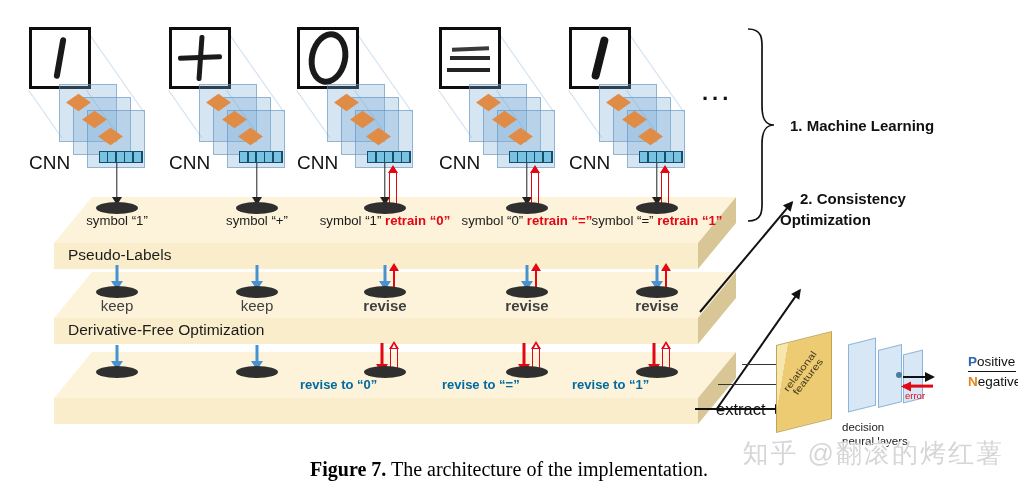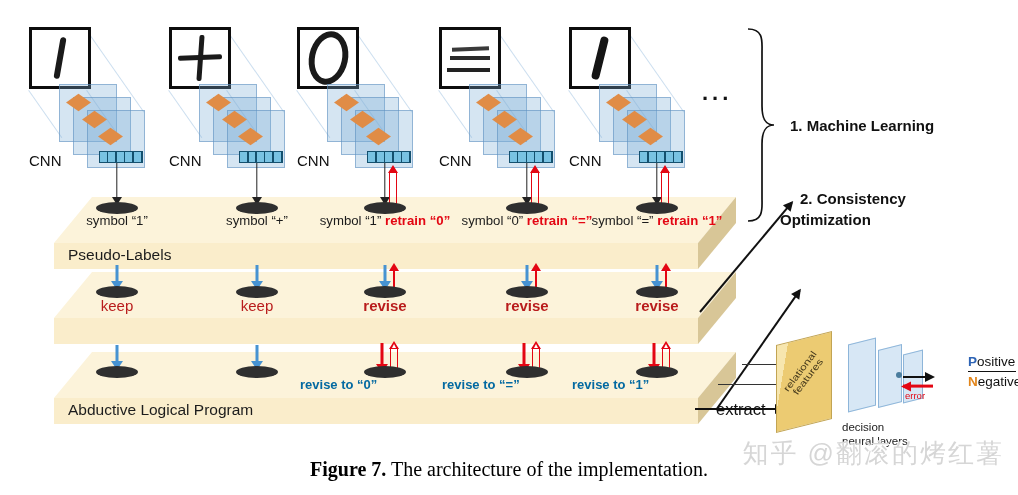--- a/index.html
+++ b/index.html
@@ -22,28 +22,28 @@
   .ibox{left:-88px;top:27px;width:56px;height:56px;border:3.5px solid #0d0d0d;background:#fff;
         display:flex;align-items:center;justify-content:center;}
   .persp{height:1px;background:rgba(160,195,225,.55);transform-origin:0 0;}
   .p1{left:-88px;top:90px;width:58px;transform:rotate(55deg);}
   .p2{left:-30px;top:90px;width:58px;transform:rotate(55deg);}
   .p3{left:-30px;top:30px;width:100px;transform:rotate(55deg);}
   .sl{width:56px;height:56px;background:rgba(125,175,215,.32);border:1px solid rgba(90,140,190,.55);}
   .sl1{left:-58px;top:84px}.sl2{left:-44px;top:97px}.sl3{left:-30px;top:110px}
   .dm{width:15px;height:15px;background:#e08c46;transform:rotate(45deg) skew(-10deg,-10deg);}
   .d1{left:-46px;top:95px}.d2{left:-30px;top:112px}.d3{left:-14px;top:129px}
-  .cnn-lab{left:-88px;top:152px;font-size:15px;color:#111;}
+  .cnn-lab{left:-88px;top:152px;font-size:19px;color:#111;}
   .fstrip{left:-18px;top:151px;width:42px;height:10px;border:1.5px solid #14506e;
           background:repeating-linear-gradient(90deg,#79c2e2 0 7px,#14506e 7px 8.5px);}
   .ell{left:-21px;width:42px;height:12px;background:#2f2f2f;border-radius:50%;}
   .e1{top:202px}.e2{top:286px}.e3{top:366px}
   .plabel{left:-130px;top:213px;width:260px;text-align:center;font-size:13.2px;color:#1b1b1b;}
   .ret{color:#e30613;font-weight:bold;}
-  .dfo-label{left:-70px;top:297px;width:140px;text-align:center;font-size:15px;color:#b91c1c;}
+  .dfo-label{left:-70px;top:297px;width:140px;text-align:center;font-size:15px;color:#404040;}
   .u-revise .dfo-label{font-weight:bold;}
   .alp-label{left:-85px;top:377px;width:170px;text-align:left;font-size:13px;
              color:#0369a1;font-weight:bold;}
 
   
   .arr{position:absolute;}
   .arr .sh{position:absolute;left:50%;transform:translateX(-50%);background:currentColor;width:2px;top:0;bottom:0;}
   .arr.down .sh{bottom:6px}.arr.up .sh{top:6px}
   .arr .hd{position:absolute;left:50%;transform:translateX(-50%);width:0;height:0;
            border-left:5px solid transparent;border-right:5px solid transparent;}
@@ -116,26 +116,26 @@
   <div class="tier t1">
     <div class="tface"></div>
     <div class="fface"></div>
     <div class="sface"></div>
     <div class="tlabel">Pseudo-Labels</div>
   </div>
   <div class="tier t2">
     <div class="tface"></div>
     <div class="fface"></div>
     <div class="sface"></div>
+    <div class="tlabel">Derivative-Free Optimization</div>
   </div>
   <div class="tier t3">
     <div class="tface"></div>
     <div class="fface"></div>
     <div class="sface"></div>
-    <div class="tlabel">Abductive Logical Program</div>
   </div>
 
   <div class="unit u-keep" style="left:117px">
     <div class="persp p1"></div>
     <div class="persp p2"></div>
     <div class="persp p3"></div>
     <div class="ibox" title="1">
         <div class="glyph-one"></div>
       </div>
     <div class="sl sl1"></div>

